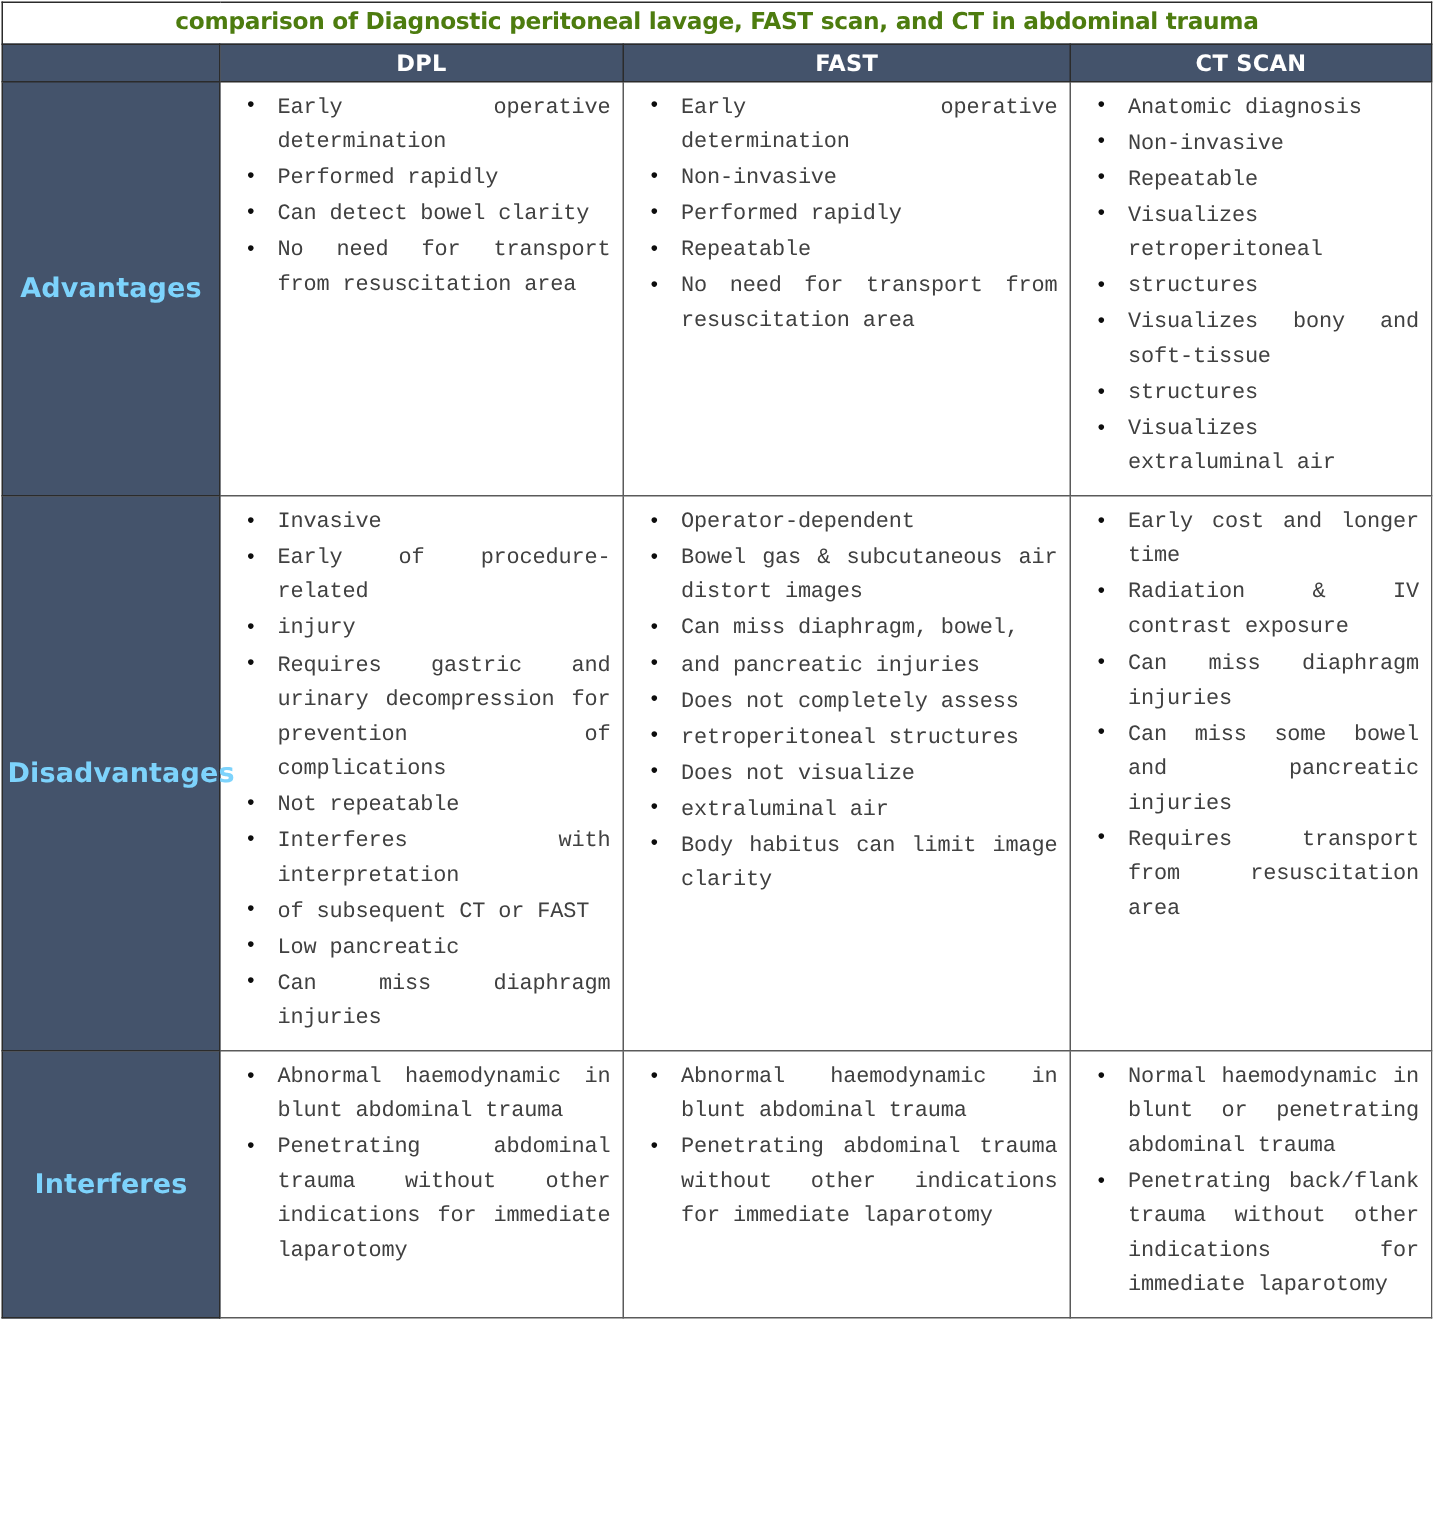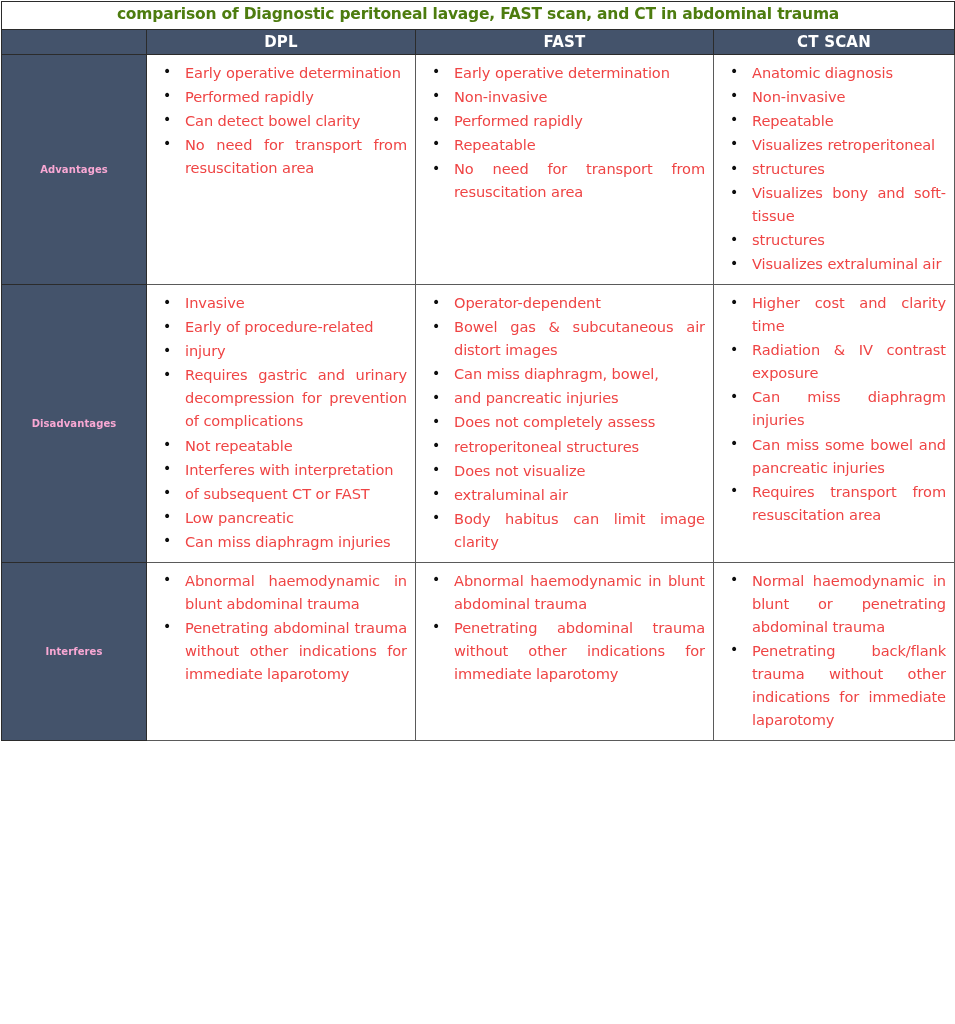--- a/index.html
+++ b/index.html
@@ -59,22 +59,22 @@
     margin-top: 20px;
   }
   .hdr-blank {
     background: #44536B;
     border: 1px solid #2b2b2b;
   }
 
   
   .rowlabel {
     background: #44536B;
-    color: #f9a8d4;
-    font-size: 10px;
+    color: #7dd3fc;
+    font-size: 18px;
     font-weight: bold;
     text-align: center;
     vertical-align: middle;
     border: 1px solid #2b2b2b;
     padding: 4px 3px;
     box-sizing: border-box;
     letter-spacing: 0.1px;
   }
 
   
@@ -90,24 +90,25 @@
     list-style: none;
     margin: 0;
     padding: 0;
   }
   ul.blist > li {
     position: relative;
     padding-left: 34px;
     margin: 0 0 1px 0;
     font-size: 14.6px;
     line-height: 1.58;
-    color: #ef4444;
+    color: #404040;
     text-align: justify;
     text-justify: inter-word;
     letter-spacing: -0.1px;
+    font-family: Liberation Mono, monospace;
   }
   ul.blist > li::before {
     content: "\2022";
     position: absolute;
     left: 12px;
     top: -0.5px;
     font-size: 14px;
     line-height: 1.58;
     color: #0d0d0d;
   }
@@ -275,21 +276,21 @@
                 <span class="txt">extraluminal air</span>
               </li>
               <li>
                 <span class="txt">Body habitus can limit image clarity</span>
               </li>
             </ul>
         </td>
         <td class="cell">
           <ul class="blist">
               <li>
-                <span class="txt">Higher cost and clarity time</span>
+                <span class="txt">Early cost and longer time</span>
               </li>
               <li>
                 <span class="txt">Radiation &amp; IV contrast exposure</span>
               </li>
               <li>
                 <span class="txt">Can miss diaphragm injuries</span>
               </li>
               <li>
                 <span class="txt">Can miss some bowel and pancreatic injuries</span>
               </li>

